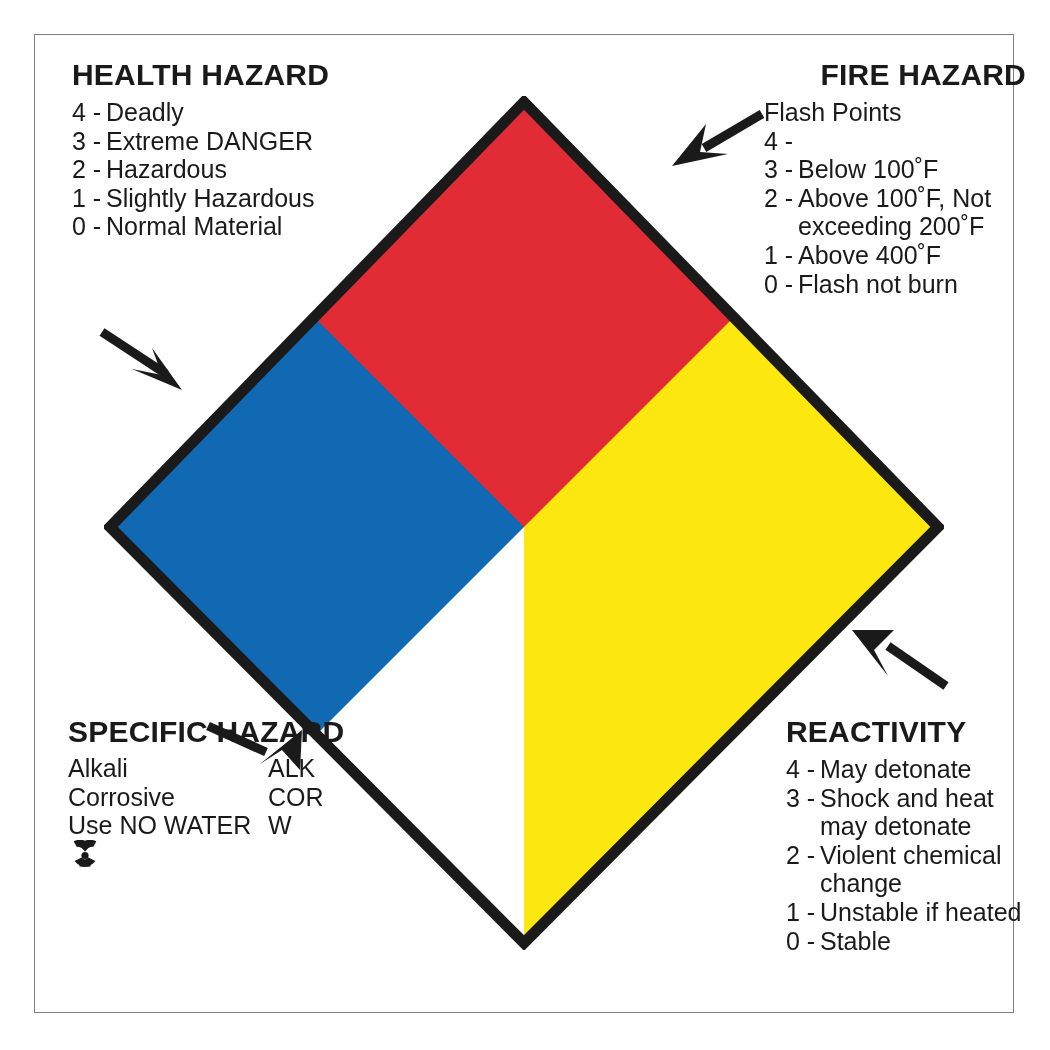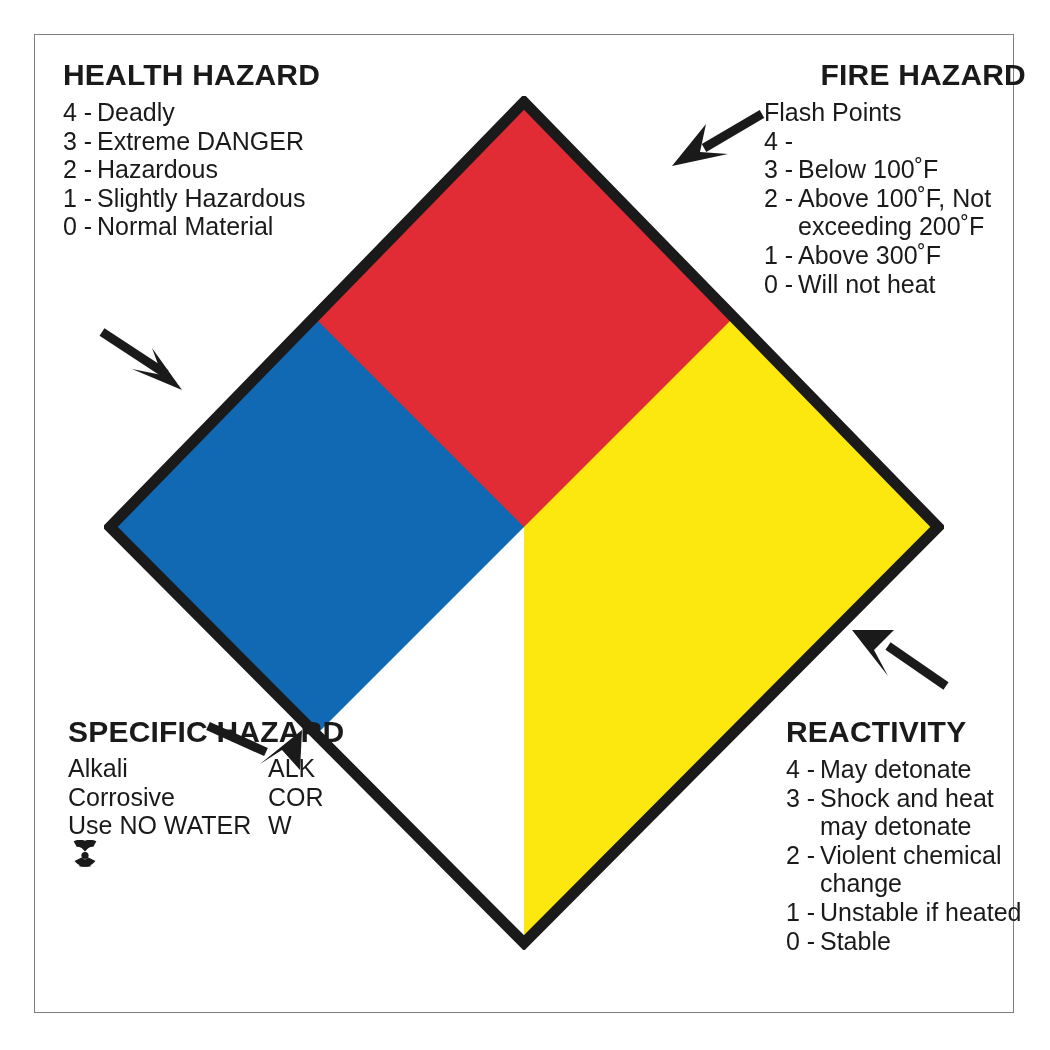--- a/index.html
+++ b/index.html
@@ -74,21 +74,21 @@
   }
   .ltxt {
     flex: 1 1 auto;
   }
   .plain {
     font-size: 25px;
     line-height: 28.6px;
     color: #1a1a1a;
   }
   
-  #health { left: 63px; top: 58px; width: 300px; }
+  #health { left: 72px; top: 58px; width: 300px; }
   
   #fire { left: 764px; top: 58px; width: 262px; text-align: left; }
   #fire .sect-title { text-align: right; }
   
   #specific { left: 68px; top: 715px; width: 320px; }
   #specific .sect-title { line-height: 33px; }
   .sh-row {
     display: flex;
     font-size: 25px;
     line-height: 28.6px;
@@ -181,25 +181,25 @@
       <div class="lrow">
         <span class="lnum">3 -</span>
         <span class="ltxt">Below 100˚F</span>
       </div>
       <div class="lrow">
         <span class="lnum">2 -</span>
         <span class="ltxt">Above 100˚F, Not exceeding 200˚F</span>
       </div>
       <div class="lrow">
         <span class="lnum">1 -</span>
-        <span class="ltxt">Above 300˚F</span>
+        <span class="ltxt">Above 400˚F</span>
       </div>
       <div class="lrow">
         <span class="lnum">0 -</span>
-        <span class="ltxt">Will not heat</span>
+        <span class="ltxt">Flash not burn</span>
       </div>
     </div>
   </div>
 
   <svg class="arrow-svg" id="arrow-fire" width="105" height="62" viewBox="0 0 105 62" xmlns="http://www.w3.org/2000/svg">
     <path d="M96,4 L38,38" stroke="#1a1a1a" stroke-width="9" fill="none"></path>
     <path d="M6,56 L40,14 L34,42 L62,44 Z" fill="#1a1a1a"></path>
   </svg>
 
   <div class="sect" id="specific">

